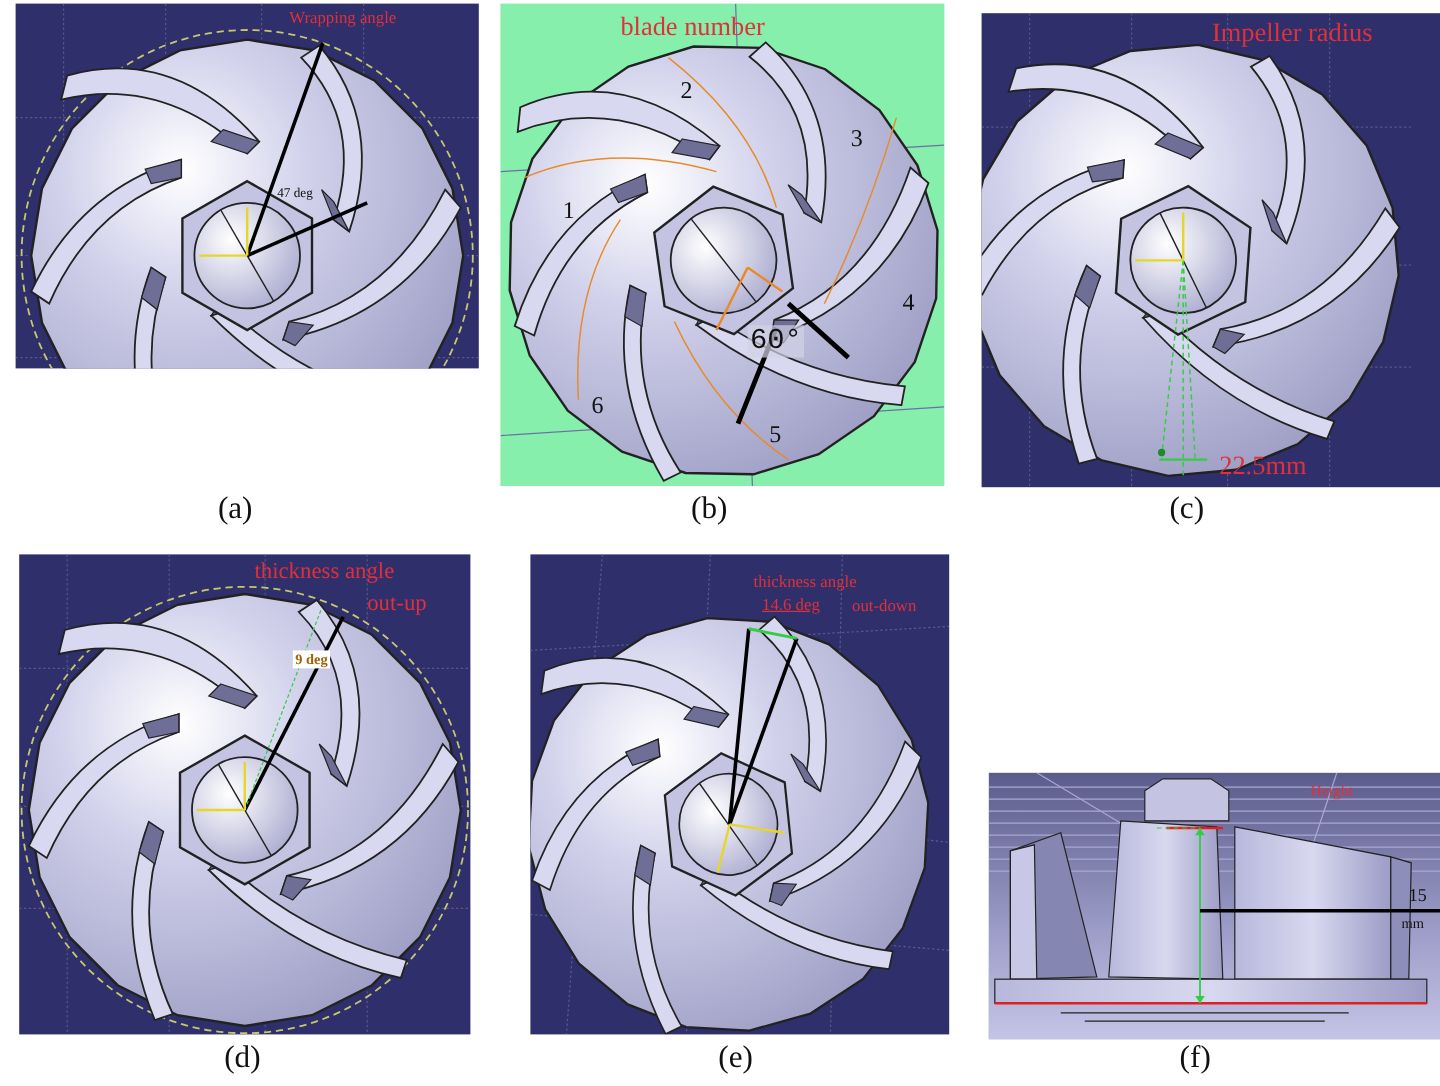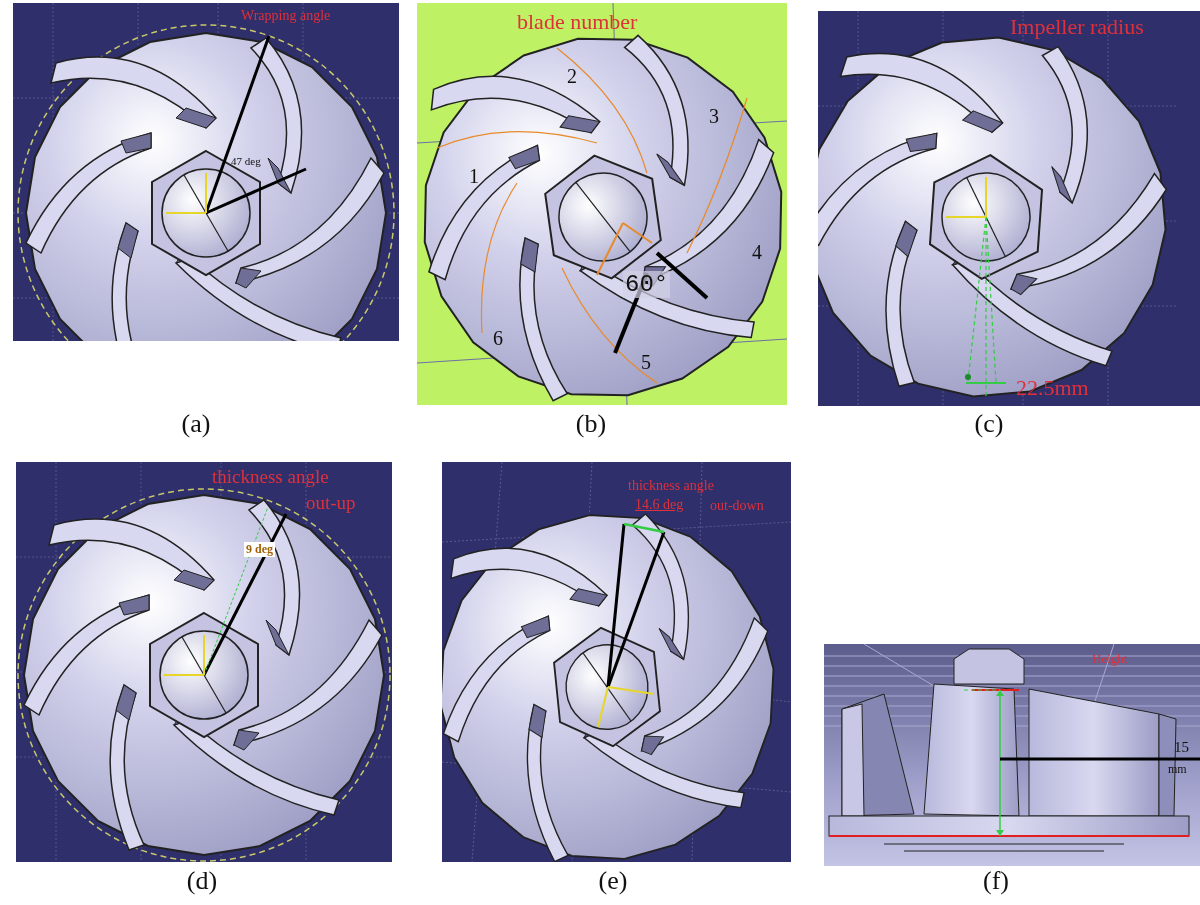--- a/index.html
+++ b/index.html
@@ -65,36 +65,36 @@
       <line x1="0" y1="210" x2="400" y2="210"></line>
       <line x1="0" y1="295" x2="400" y2="295"></line>
       <line x1="40" y1="0" x2="40" y2="400"></line>
       <line x1="125" y1="0" x2="125" y2="400"></line>
       <line x1="205" y1="0" x2="205" y2="400"></line>
       <line x1="290" y1="0" x2="290" y2="400"></line>
     </g>
   </defs>
 </svg>
 
-<div class="panel" style="left:13px; top:3px; width:386px; height:338px;">
+<div class="panel" style="left:13px; top:3px; width:386px; height:304px;">
   <svg width="386" height="402">
     <use href="#gridlines"></use>
     <circle cx="193" cy="210" r="188" fill="none" stroke="#c8c86a" stroke-width="1.5" stroke-dasharray="6,4"></circle>
     <use href="#impeller" transform="translate(193,210)"></use>
     <line x1="193" y1="210" x2="256" y2="33" stroke="#000" stroke-width="3"></line>
     <line x1="193" y1="210" x2="293" y2="166" stroke="#000" stroke-width="3"></line>
     <line x1="193" y1="210" x2="193" y2="170" stroke="#e6d62a" stroke-width="2"></line>
     <line x1="193" y1="210" x2="153" y2="210" stroke="#e6d62a" stroke-width="2"></line>
   </svg>
   <div class="redlabel" style="left:228px; top:5px; font-size:14px;">Wrapping angle</div>
   <div class="blacklabel" style="left:218px; top:152px; font-size:11px;">47 deg</div>
 </div>
 <div class="caption" style="left:166px; top:409px;">(a)</div>
 
-<div class="panel" style="left:417px; top:3px; width:370px; height:402px; background:#bef264;">
+<div class="panel" style="left:417px; top:3px; width:370px; height:402px; background:#86efac;">
   <svg width="370" height="402">
     <line x1="0" y1="140" x2="370" y2="118" stroke="#6e6ea6" stroke-width="1"></line>
     <line x1="0" y1="360" x2="370" y2="336" stroke="#6e6ea6" stroke-width="1"></line>
     <line x1="196" y1="0" x2="210" y2="402" stroke="#6e6ea6" stroke-width="1"></line>
     <use href="#impeller" transform="translate(186,214) rotate(-8)"></use>
     <g fill="none" stroke="#e88a2a" stroke-width="1.2">
       <path d="M20,145 Q90,115 180,140"></path>
       <path d="M140,45 Q210,100 230,170"></path>
       <path d="M330,95 Q305,180 270,250"></path>
       <path d="M100,180 Q60,240 65,330"></path>

